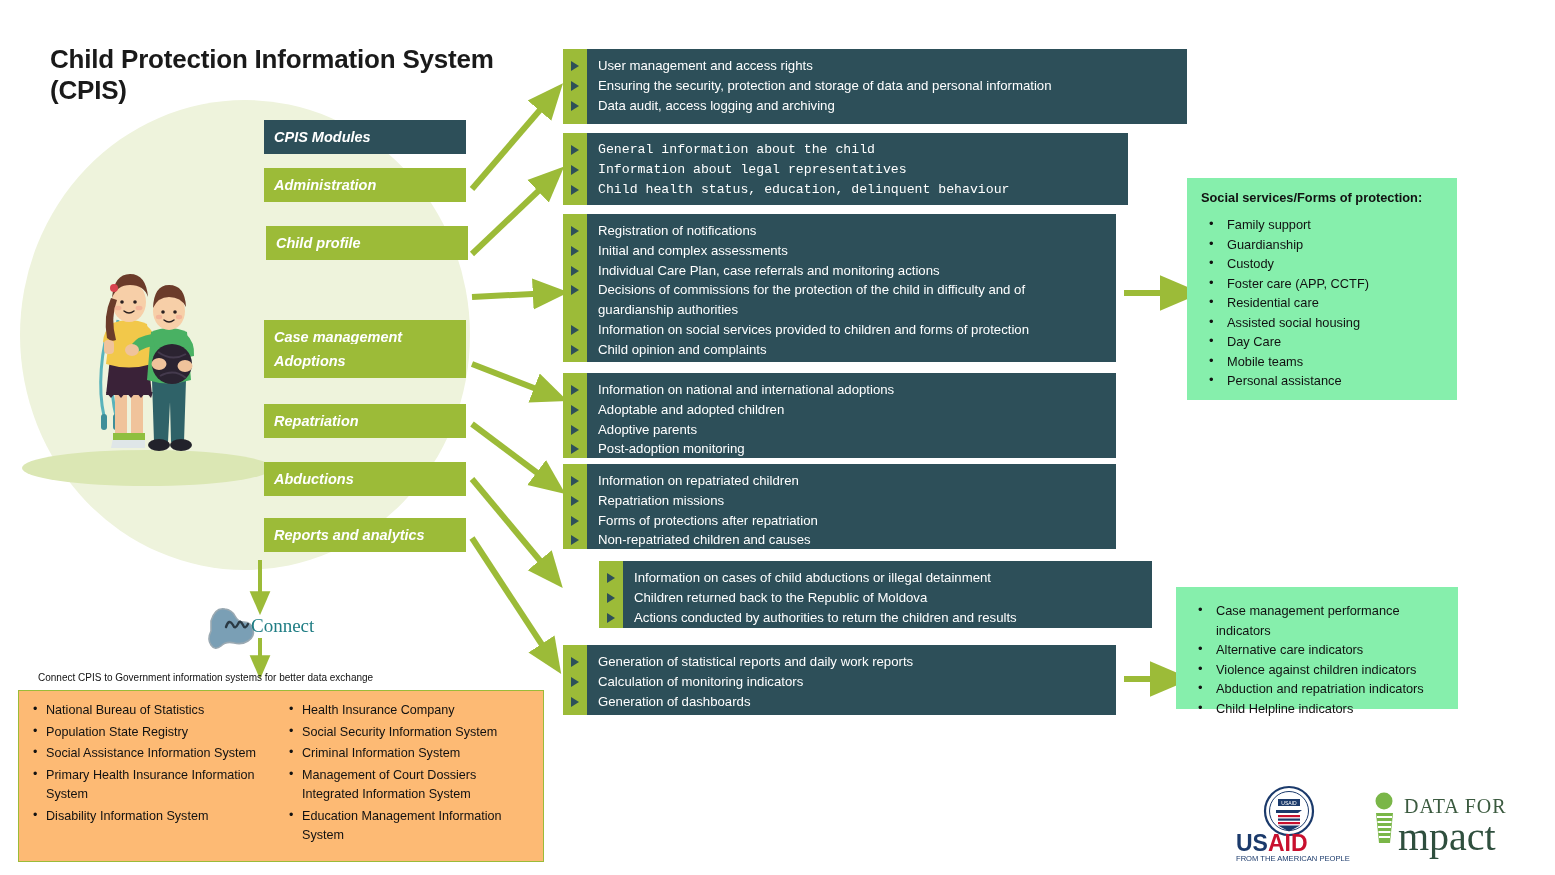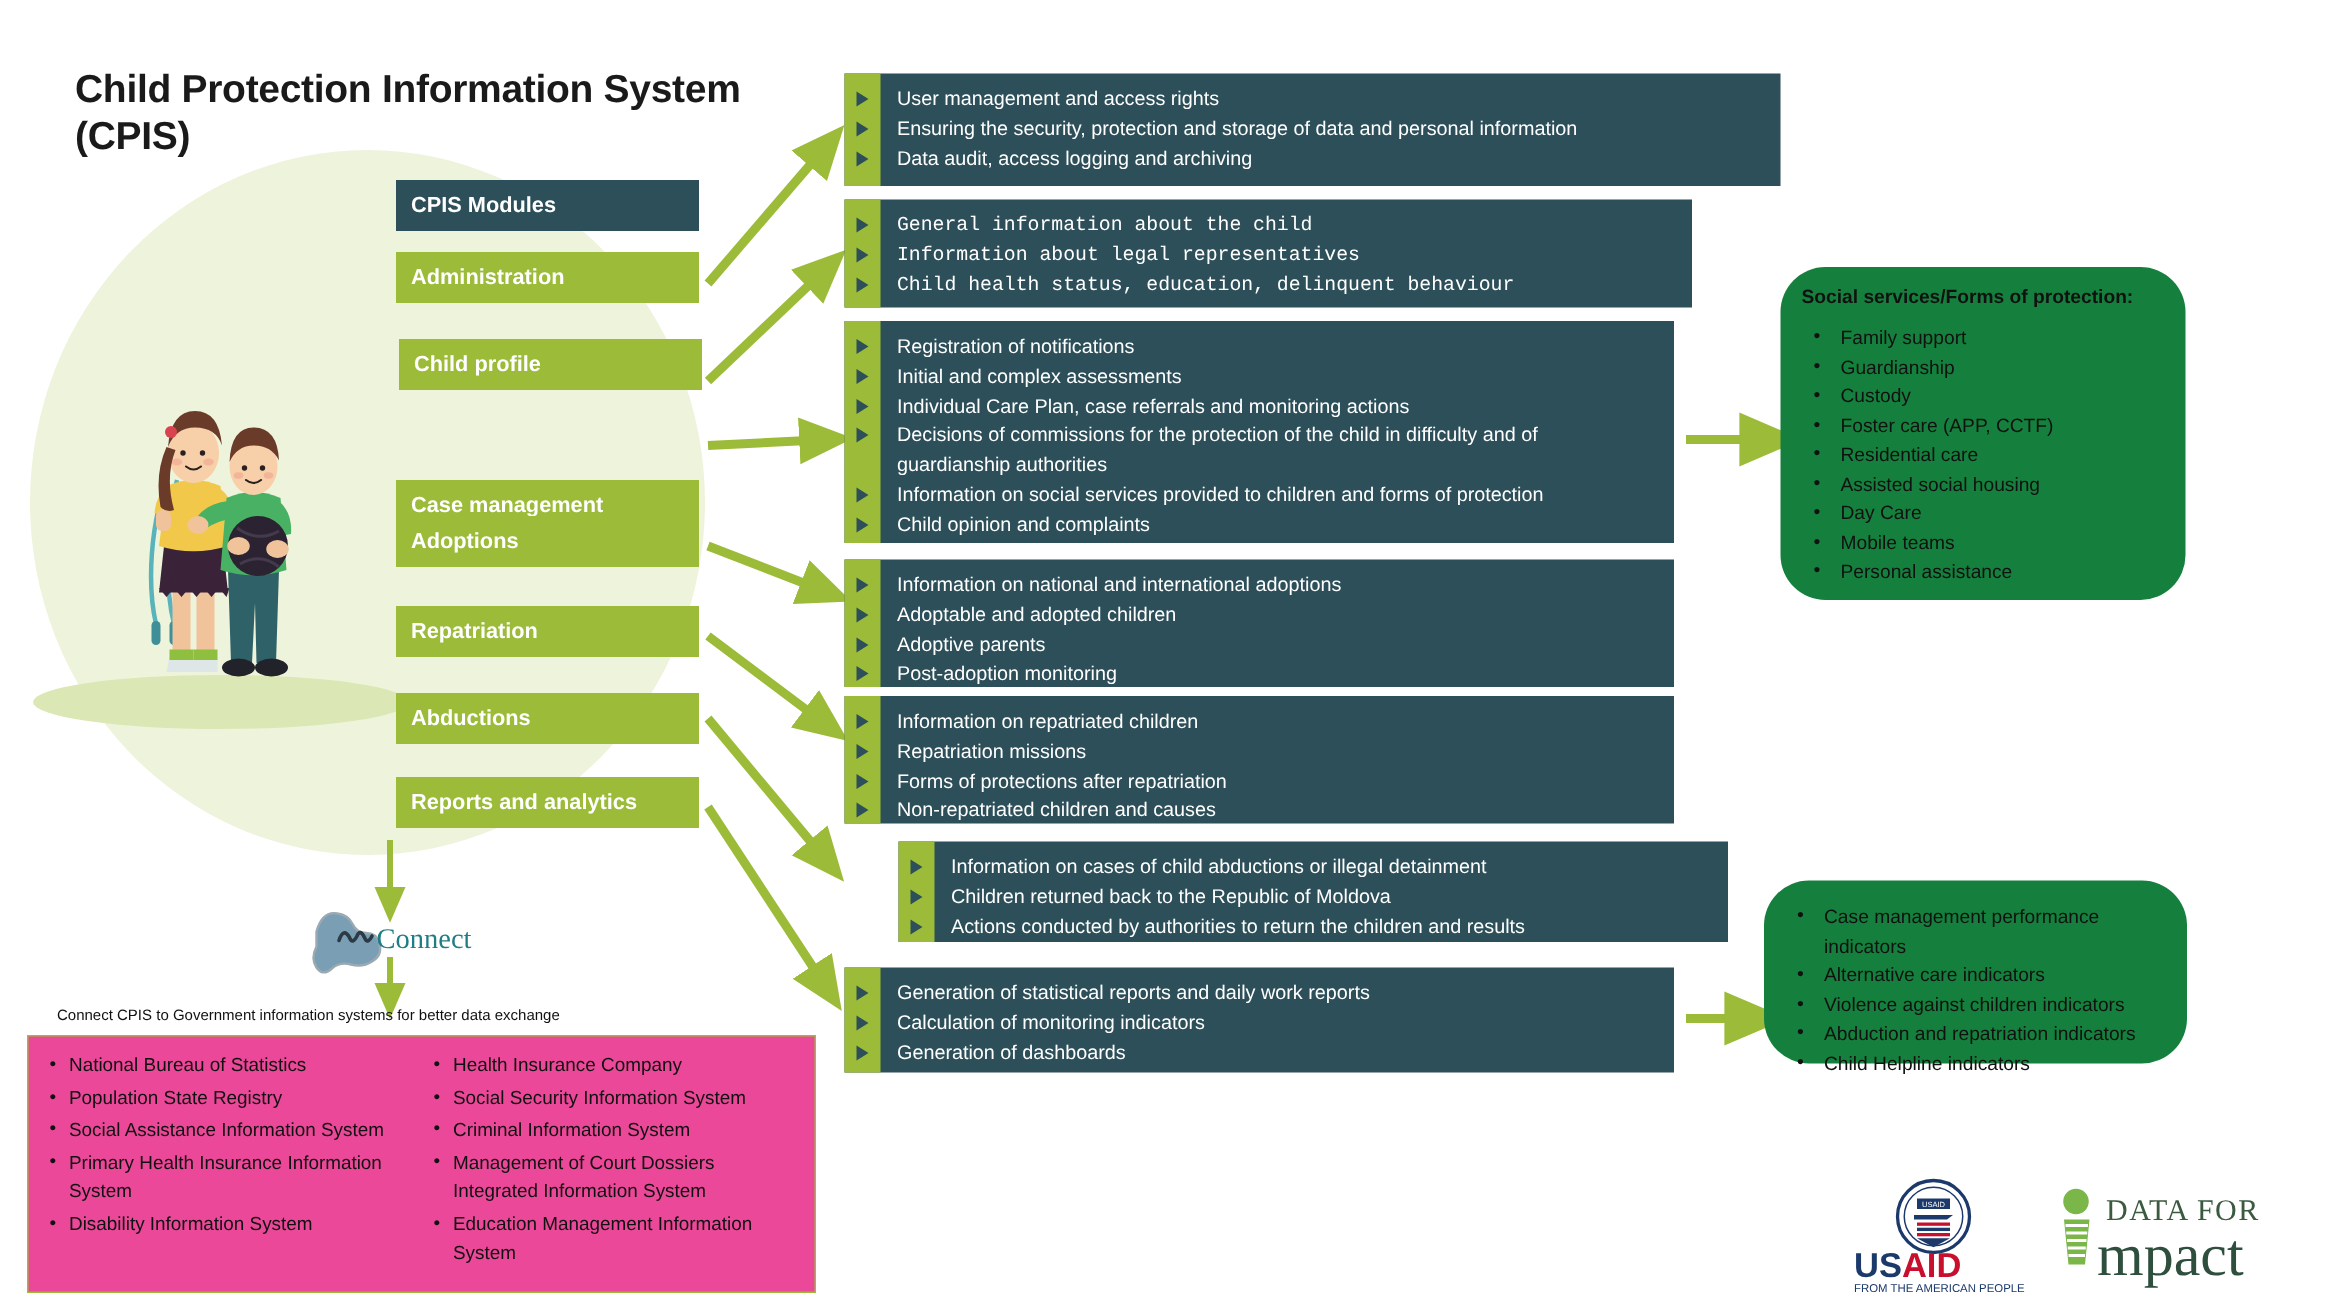--- a/index.html
+++ b/index.html
@@ -26,21 +26,21 @@
     position:absolute;left:22px;top:450px;width:250px;height:36px;
     background:#dbe7b4;border-radius:50%;
   }
   #kids-illustration{position:absolute;left:80px;top:240px;width:130px;height:240px;}
 
   
   .module-box{
     position:absolute;left:264px;width:202px;height:34px;
     display:flex;align-items:center;
     padding-left:10px;box-sizing:border-box;
-    color:#ffffff;font-size:14.5px;font-weight:bold;
+    color:#ffffff;font-size:14.5px;font-weight:bold;font-style:italic;
   }
   .module-box.header{background:#2d4f59;}
   .module-box.item{background:#9cbb38;}
 
   
   .panel{
     position:absolute;left:563px;background:#2d4f59;
     display:flex;box-sizing:border-box;
   }
   .panel .stripe{
@@ -60,41 +60,41 @@
     flex:1;padding:7px 12px 7px 11px;box-sizing:border-box;
   }
   .panel .items li{
     list-style:none;color:#ffffff;font-size:13.2px;line-height:19.8px;
     margin:0;padding:0;
   }
   .panel .items ul{margin:0;padding:0;}
 
   
   .mint-box{
-    position:absolute;background:#15803d;box-sizing:border-box;
-    padding:12px 14px;color:#111111;border-radius:30px;
+    position:absolute;background:#86efac;box-sizing:border-box;
+    padding:12px 14px;color:#111111;
   }
   .mint-box .mtitle{font-size:12.8px;font-weight:bold;margin-bottom:10px;}
   .mint-box ul{margin:0;padding:0;}
   .mint-box li{
     list-style:none;font-size:12.8px;line-height:19.5px;
     position:relative;padding-left:26px;
   }
   .mint-box li:before{
     content:"\2022";position:absolute;left:8px;top:-1px;font-size:13px;
   }
 
   
   #connect-caption{
     position:absolute;left:38px;top:672px;width:500px;
     font-size:10px;font-weight:normal;color:#111;
   }
   #connect-box{
     position:absolute;left:18px;top:690px;width:526px;height:172px;
-    border:1.6px solid #9cbb38;background:#ec4899;box-sizing:border-box;
+    border:1.6px solid #9cbb38;background:#fdba74;box-sizing:border-box;
     display:flex;padding:10px 6px 6px 6px;
   }
   #connect-box .col{flex:1;padding:0 4px;}
   #connect-box ul{margin:0;padding:0;}
   #connect-box li{
     list-style:none;font-size:12.6px;line-height:19.5px;color:#111;
     position:relative;padding-left:17px;margin-bottom:2px;
   }
   #connect-box li:before{
     content:"\2022";position:absolute;left:4px;top:-1px;

